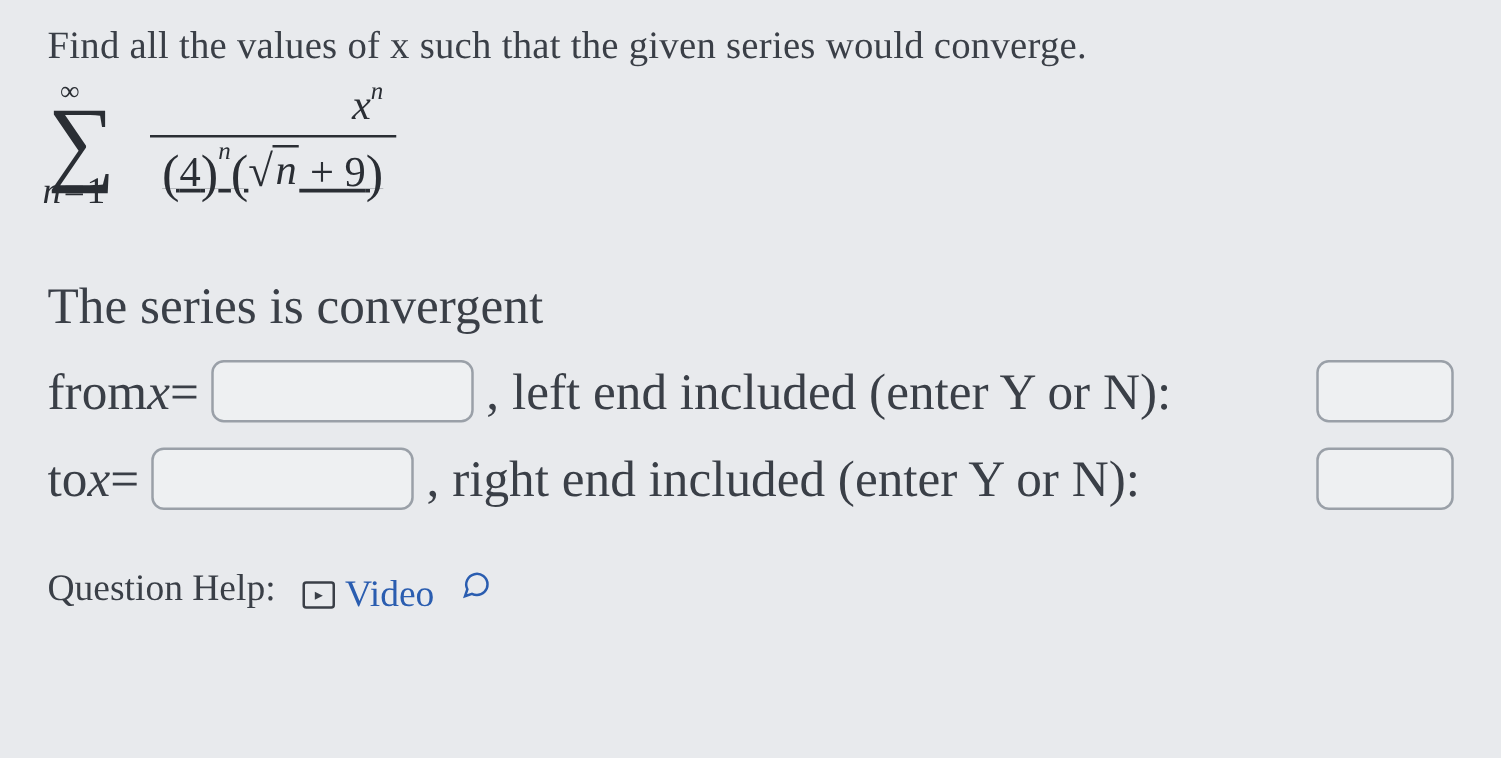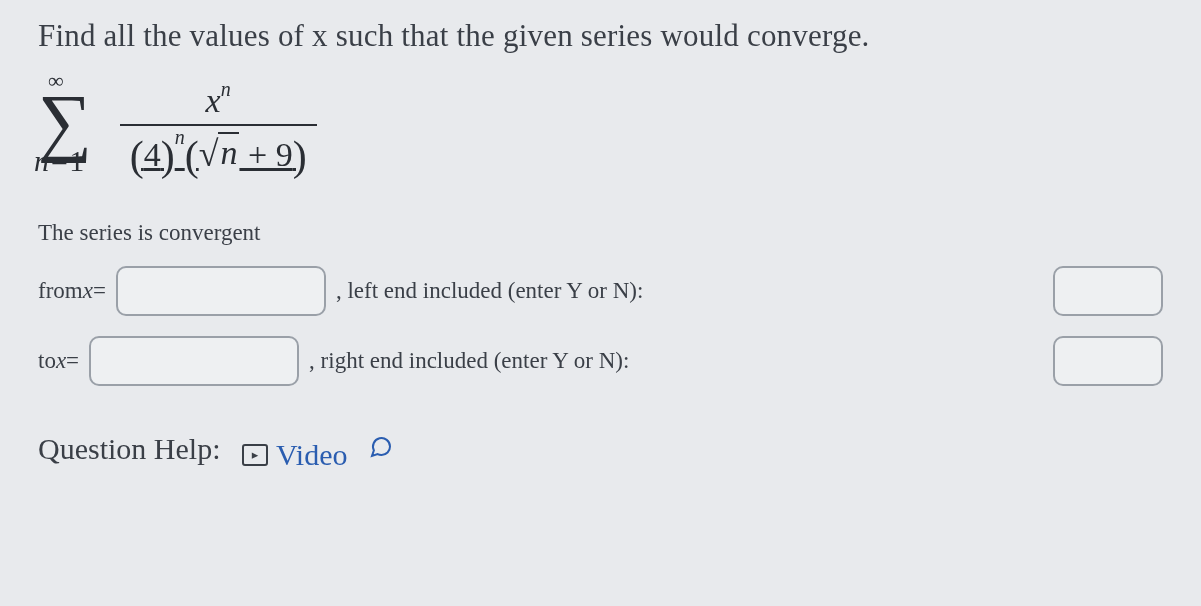--- a/index.html
+++ b/index.html
@@ -50,25 +50,24 @@
     position: absolute;
     bottom: -22px;
     left: -4px;
     font-size: 30px;
     font-style: italic;
     white-space: nowrap;
   }
   .frac {
     display: inline-block;
     vertical-align: middle;
-    text-align: center;
+    text-align: right;
     margin-left: 18px;
     position: relative;
     top: 2px;
-    margin-top: 16px;
   }
   .frac-num {
     display: block;
     font-style: italic;
     font-size: 34px;
     padding: 0 10px 4px 10px;
   }
   .frac-num sup { font-size: 20px; font-style: italic; position: relative; top: -4px; }
   .frac-line {
     display: block;
@@ -91,21 +90,21 @@
   .radical .surd { font-size: 36px; }
   .radical .radicand {
     border-top: 2.5px solid #2a2e34;
     padding: 0 2px;
     font-style: italic;
     display: inline-block;
     position: relative;
     top: -2px;
   }
   .answer-block {
-    font-size: 23px;
+    font-size: 41px;
     color: #3a3f47;
     margin-top: 36px;
   }
   .answer-line {
     margin: 20px 0;
     display: flex;
     align-items: center;
     flex-wrap: nowrap;
   }
   .math-var { font-style: italic; }

